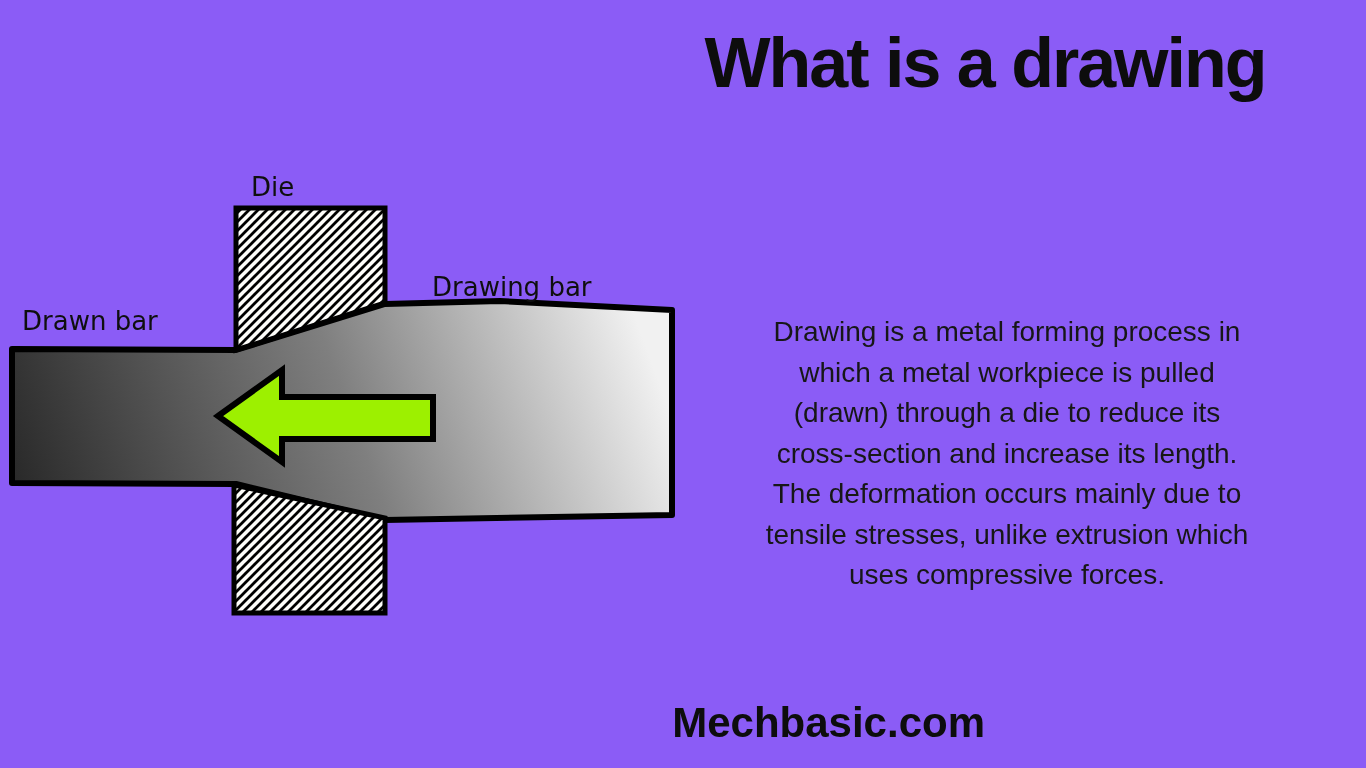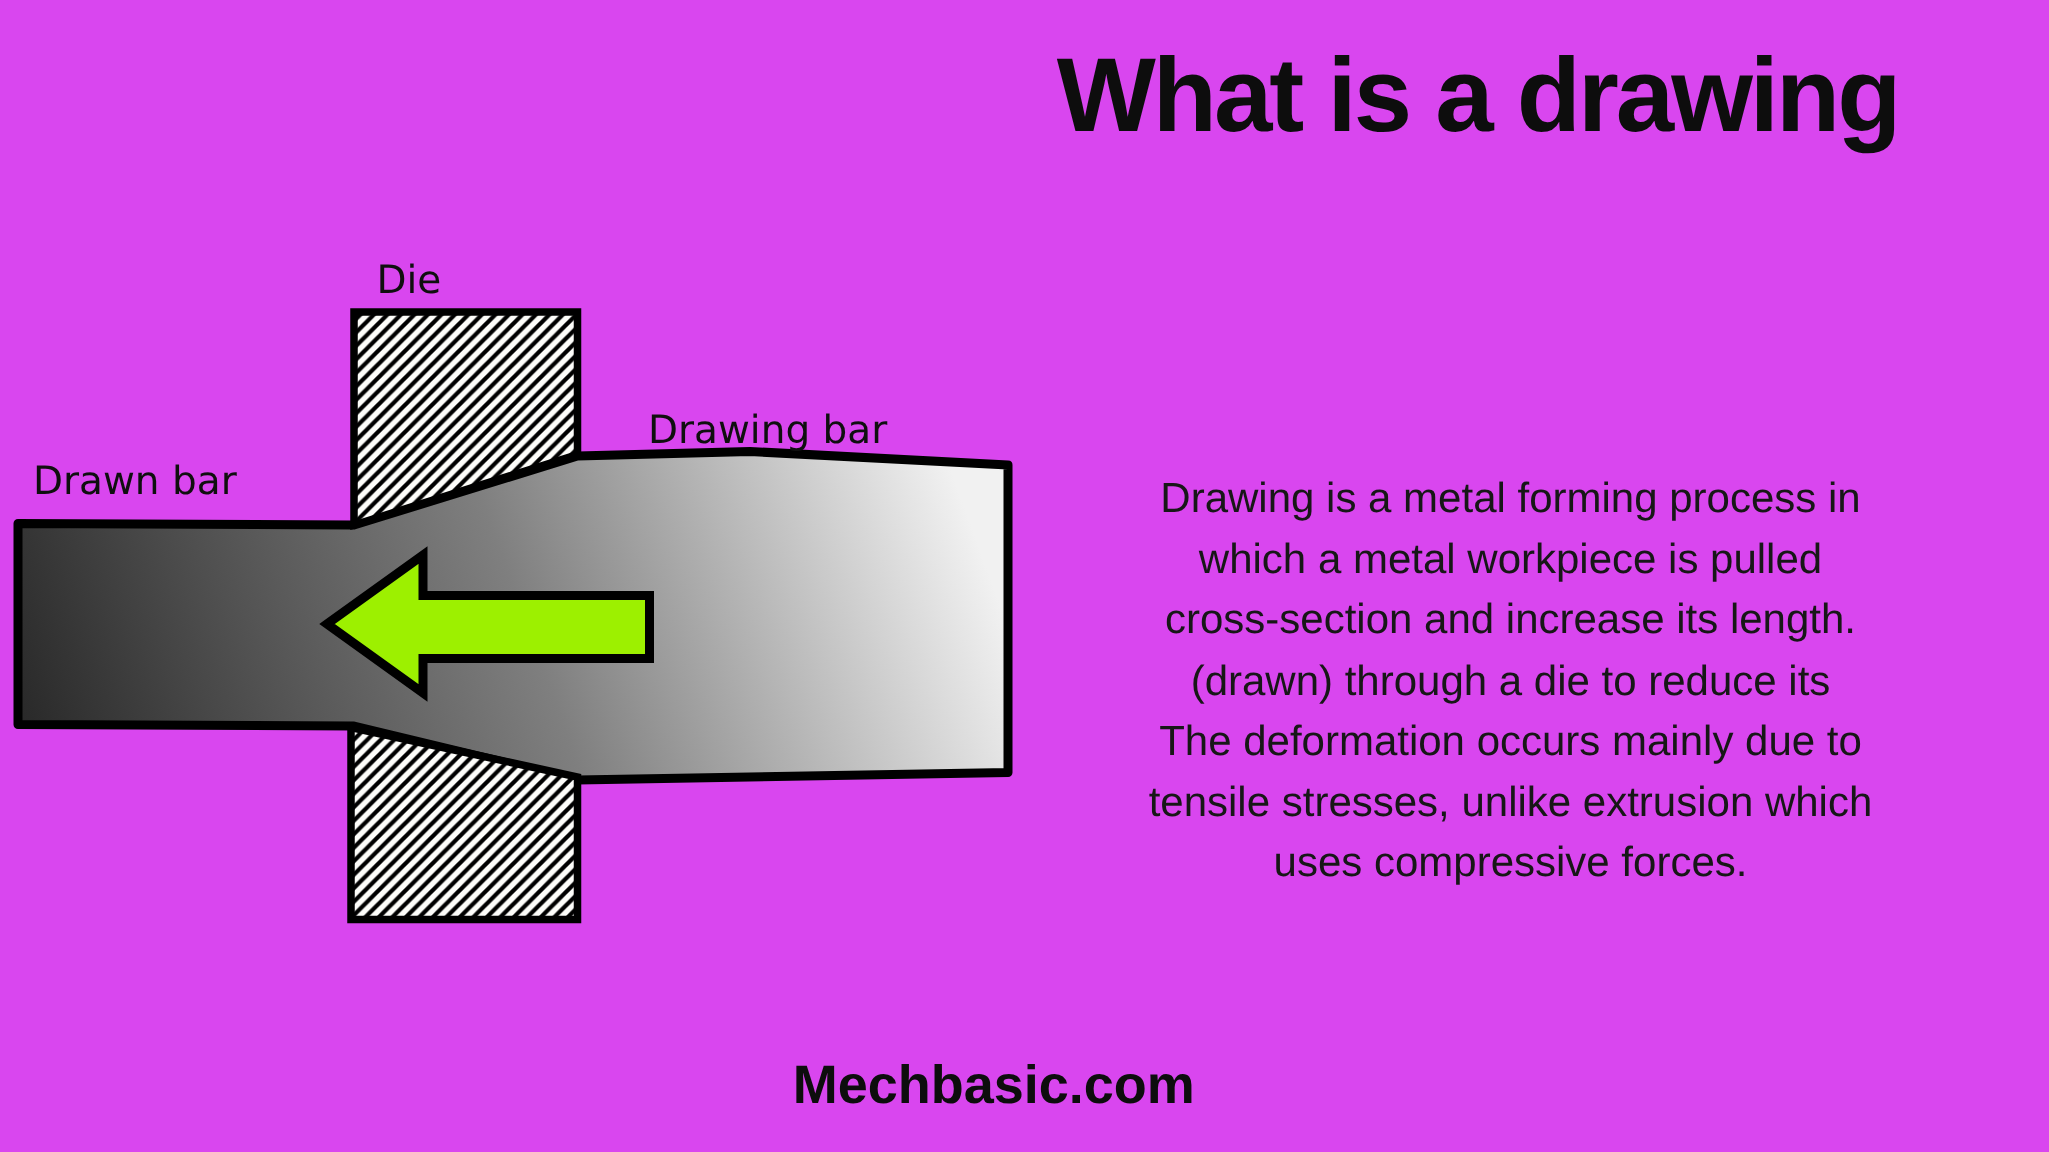--- a/index.html
+++ b/index.html
@@ -5,21 +5,21 @@
   html, body {
     margin: 0; padding: 0;
     width: 1366px; height: 768px;
     overflow: hidden;
     background: #f8f6f1;
     font-family: "Liberation Sans", sans-serif;
   }
   .canvas {
     position: relative;
     width: 1366px; height: 768px;
-    background: #d946ef;
+    background: #8b5cf6;
   }
   .abs { position: absolute; }
 
   .title-block {
     left: 640px; top: 14px; width: 690px;
     text-align: center;
     color: #0d0d0d;
     font-weight: 800;
     font-size: 70px;
     line-height: 98px;
@@ -41,24 +41,24 @@
     left: 696px; top: 312px; width: 622px;
     text-align: center;
     color: #171717;
     font-size: 28px;
     line-height: 40.5px;
     font-weight: 400;
   }
 
   .footer {
     left: 340px; top: 699px; width: 645px;
-    text-align: center;
+    text-align: right;
     color: #0d0d0d;
     font-weight: 800;
-    font-size: 36px;
+    font-size: 42px;
     line-height: 48px;
   }
 
   svg.diagram { left: 0; top: 0; }
 </style>
 </head>
 <body>
 
 <div class="canvas">
 
@@ -88,22 +88,22 @@
     <polygon points="218,416 282,370 282,397 433,397 433,439 282,439 282,462" fill="#9df000" stroke="#000000" stroke-width="6" stroke-linejoin="miter" stroke-miterlimit="10"></polygon>
   </svg>
 
   <div class="abs diagram-label die-label">Die</div>
   <div class="abs diagram-label drawn-label">Drawn bar</div>
   <div class="abs diagram-label undrawn-label">Drawing bar</div>
 
   <div class="abs description">
     <div>Drawing is a metal forming process in</div>
     <div>which a metal workpiece is pulled</div>
+    <div>(drawn) through a die to reduce its</div>
     <div>cross-section and increase its length.</div>
-    <div>(drawn) through a die to reduce its</div>
     <div>The deformation occurs mainly due to</div>
     <div>tensile stresses, unlike extrusion which</div>
     <div>uses compressive forces.</div>
   </div>
 
   <div class="abs footer">Mechbasic.com</div>
 
 </div>
 
 </body></html>

